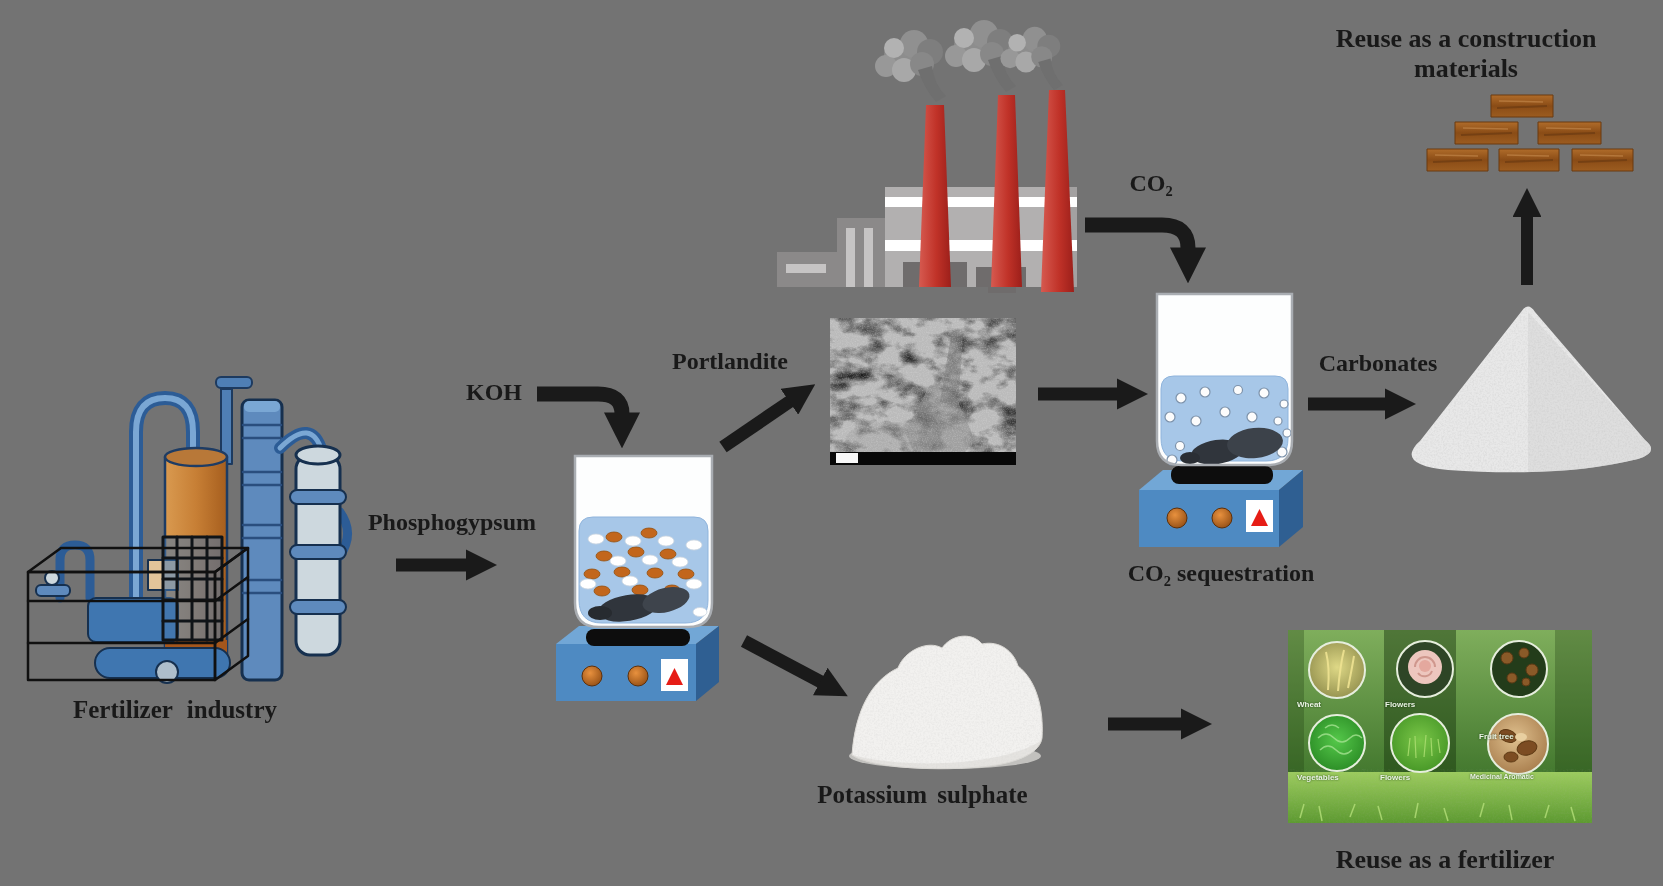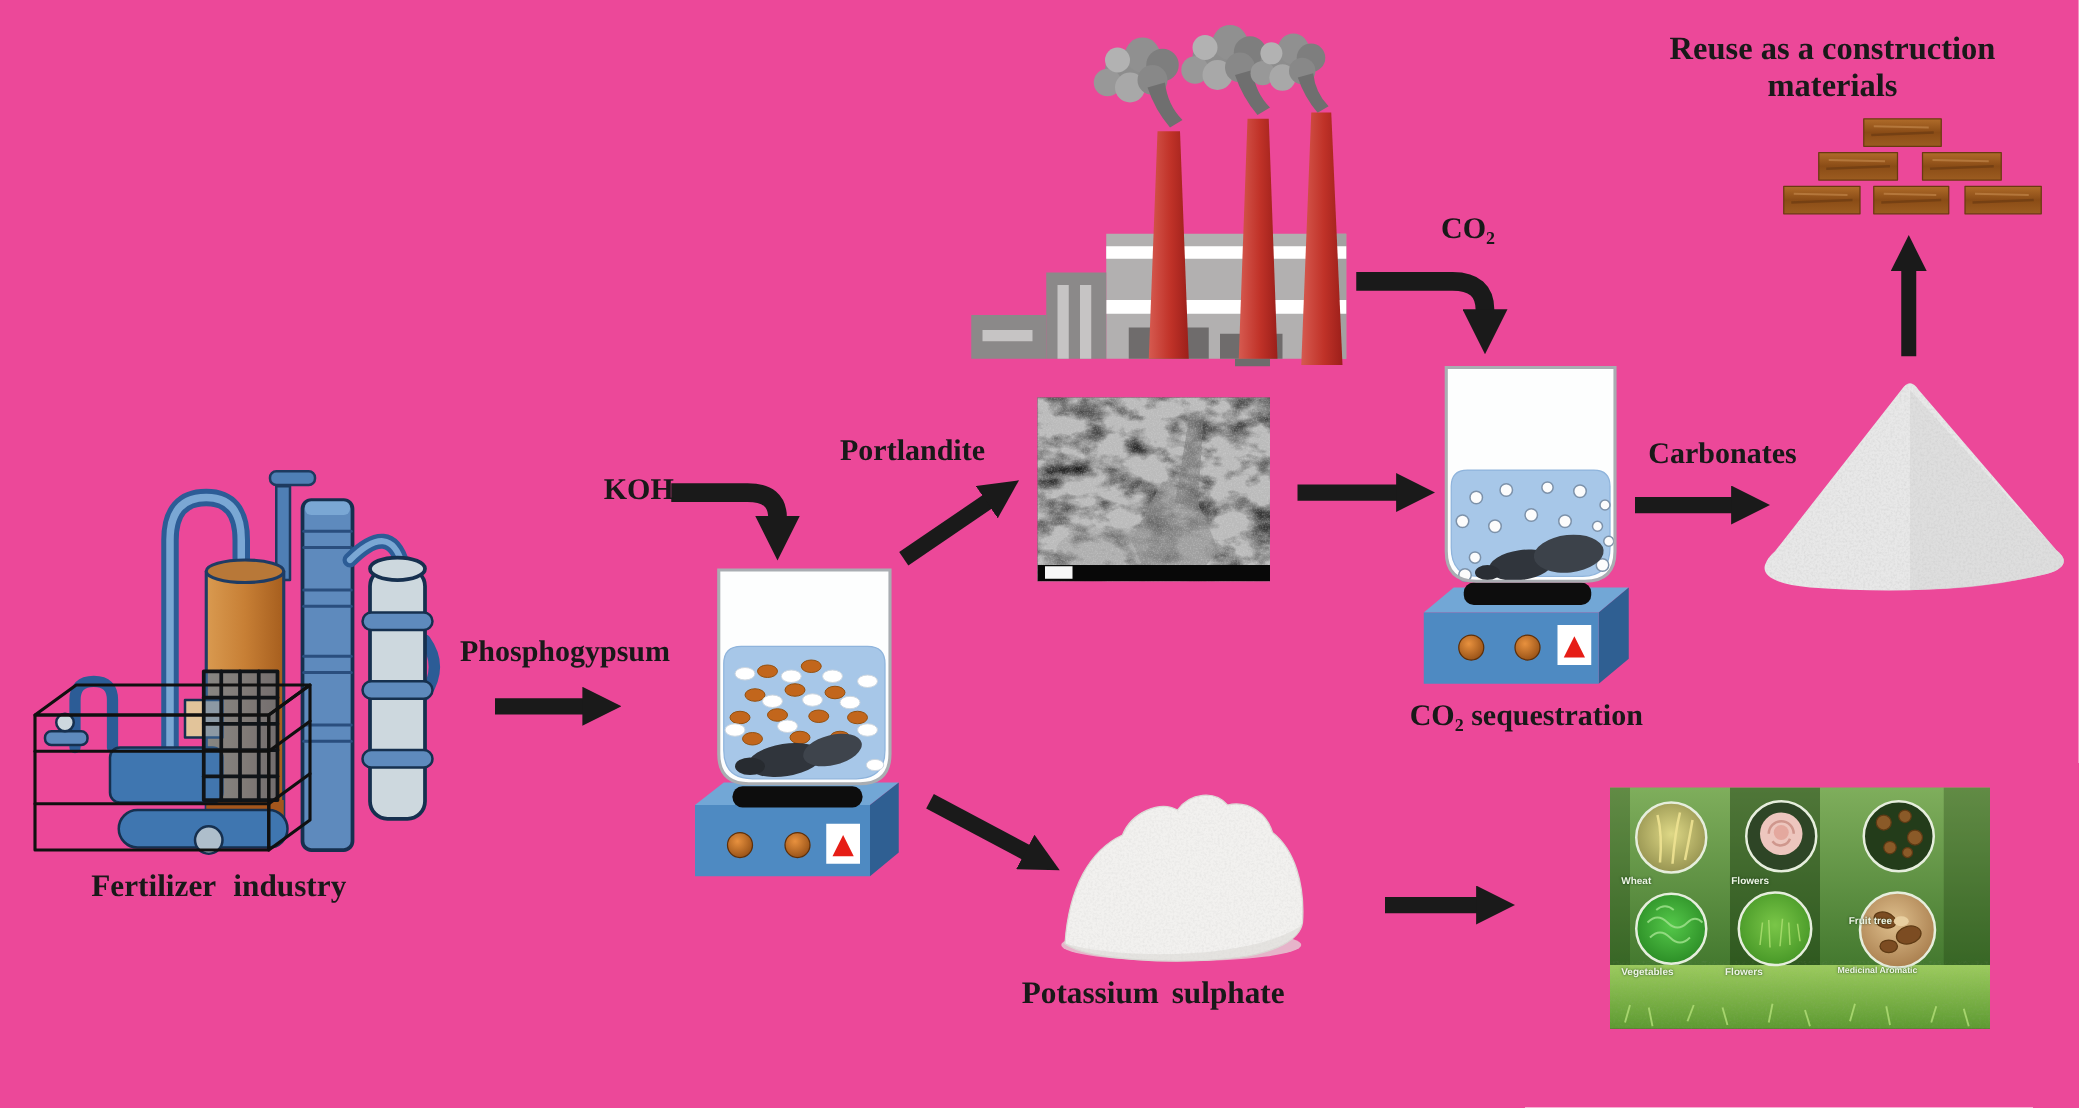--- a/index.html
+++ b/index.html
@@ -1,21 +1,21 @@
 <!DOCTYPE html>
 <html><head>
 <meta charset="utf-8">
 <style>
   html,body{margin:0;padding:0;background:#ffffff;}
-  #canvas{position:relative;width:1663px;height:886px;background:#ec4899;overflow:hidden;
+  #canvas{position:relative;width:1663px;height:886px;background:#737373;overflow:hidden;
           font-family:"Liberation Serif","DejaVu Serif",serif;}
   #art{position:absolute;left:0;top:0;}
   .lbl{position:absolute;font-weight:700;color:#191919;text-align:center;line-height:1.15;
        font-family:"Liberation Serif","DejaVu Serif",serif;white-space:normal;}
-  .lbl.left{text-align:right;}
+  .lbl.left{text-align:center;}
   .crop-lbl{position:absolute;font-family:"Liberation Sans","DejaVu Sans",sans-serif;
             font-weight:700;font-size:8px;color:#eef5e6;text-align:left;
             text-shadow:0 0 2px rgba(0,40,0,.8);}
 </style>
 </head>
 <body>
 
 <div id="canvas">
 
 <svg id="art" width="1663" height="886" viewBox="0 0 1663 886">
@@ -413,20 +413,21 @@
 <div class="lbl" style="left:1298px;top:350px;width:160px;font-size:24px;text-align:center;">Carbonates</div>
 
 <div class="lbl" style="left:342px;top:509px;width:220px;font-size:24px;">Phosphogypsum</div>
 
 <div class="lbl" style="left:1086px;top:560px;width:270px;font-size:24px;">CO₂ sequestration</div>
 
 <div class="lbl" style="left:35px;top:696px;width:280px;font-size:25px;word-spacing:8px;">Fertilizer industry</div>
 
 <div class="lbl" style="left:790px;top:781px;width:265px;font-size:25px;word-spacing:4px;">Potassium sulphate</div>
 
+<div class="lbl" style="left:1305px;top:845px;width:280px;font-size:26px;">Reuse as a fertilizer</div>
 
 <div class="crop-lbl" style="left:1297px;top:700px;width:80px;">Wheat</div>
 <div class="crop-lbl" style="left:1385px;top:700px;width:80px;">Flowers</div>
 <div class="crop-lbl" style="left:1479px;top:732px;width:80px;">Fruit tree</div>
 <div class="crop-lbl" style="left:1297px;top:773px;width:80px;">Vegetables</div>
 <div class="crop-lbl" style="left:1380px;top:773px;width:80px;">Flowers</div>
 <div class="crop-lbl" style="left:1470px;top:773px;width:96px;font-size:7px;">Medicinal Aromatic</div>
 
 </div>
 

